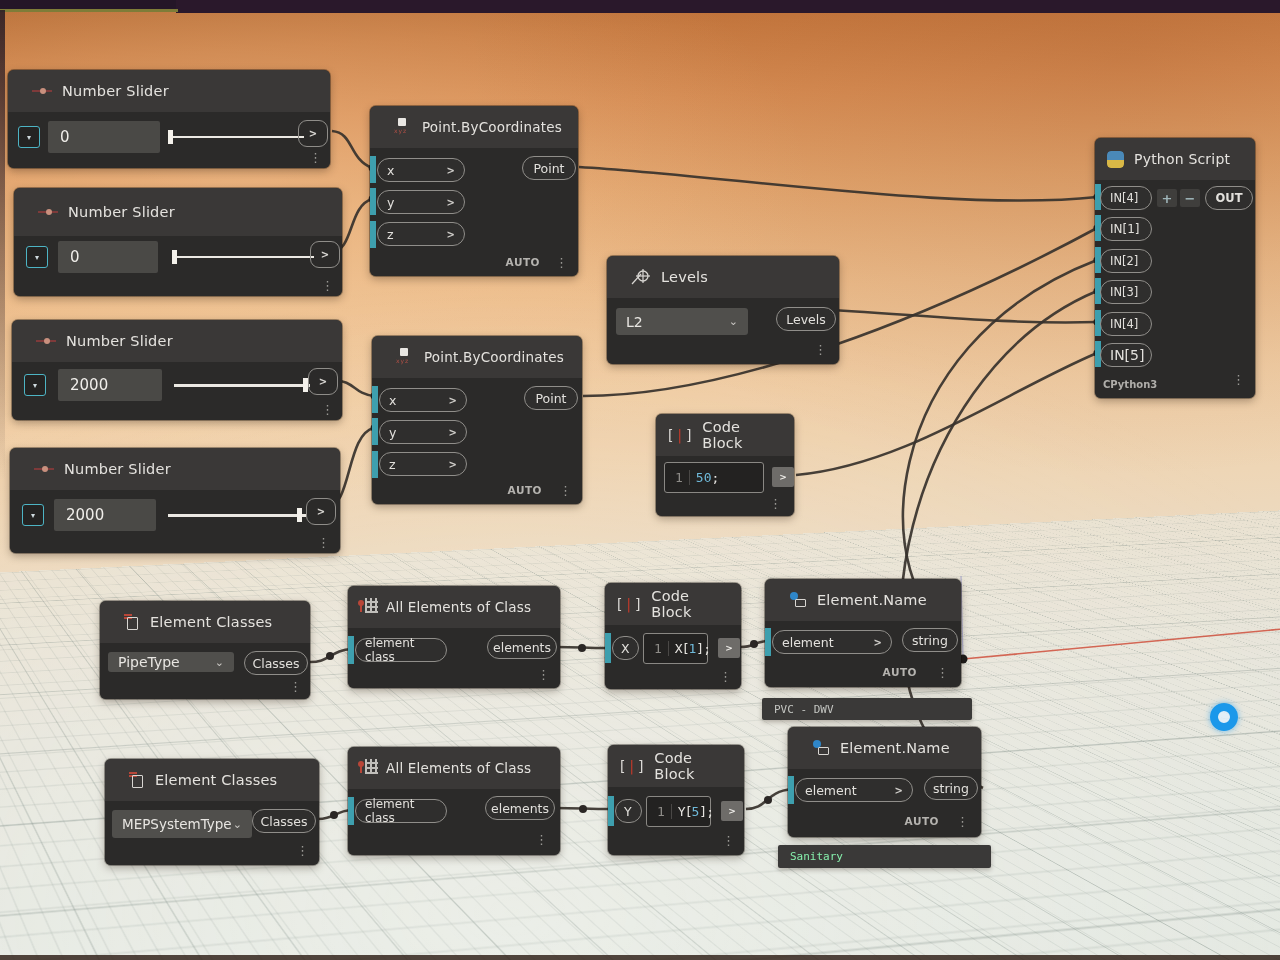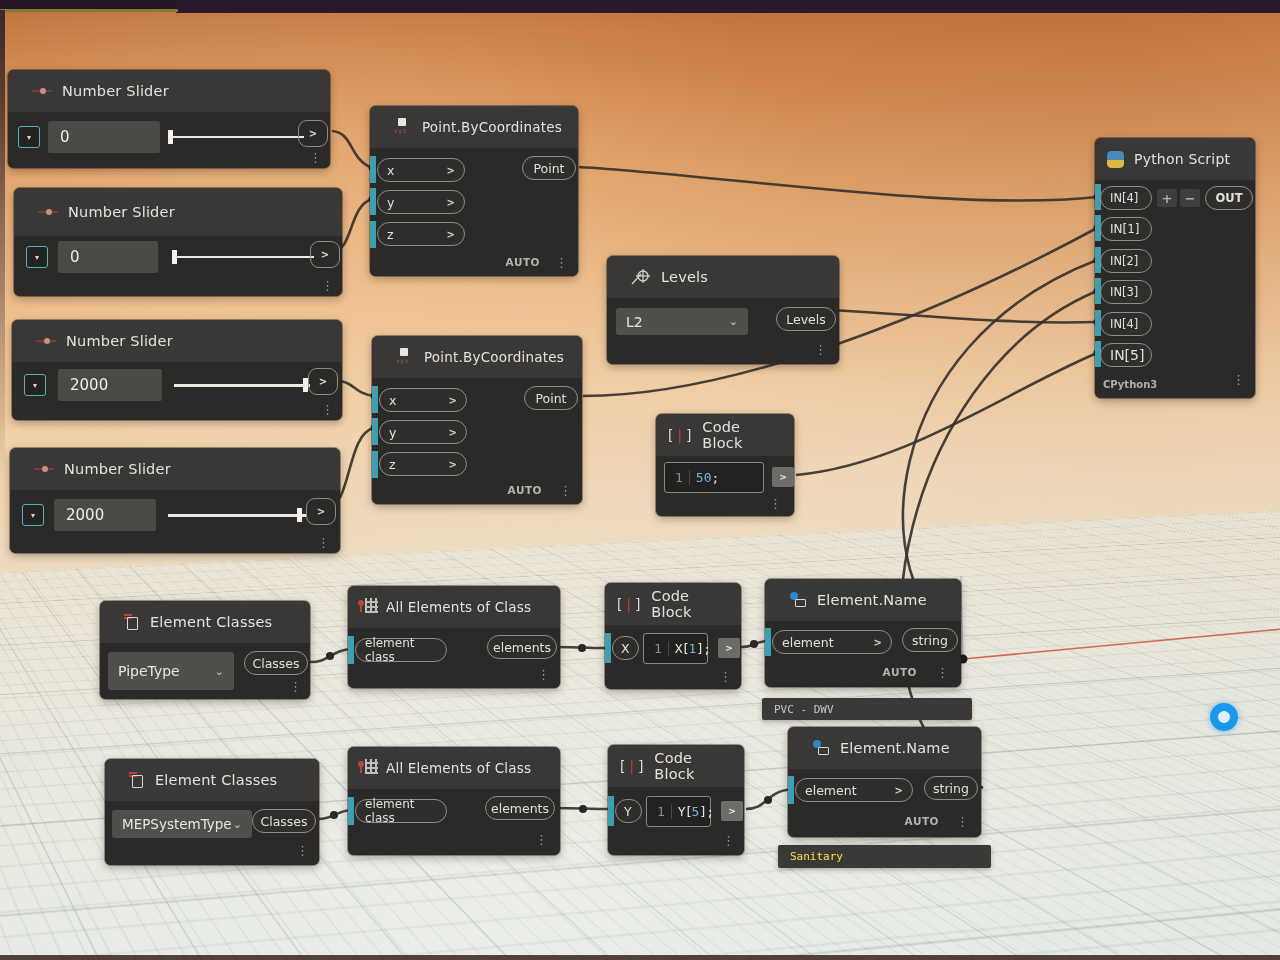--- a/index.html
+++ b/index.html
@@ -381,21 +381,21 @@
 
   <div class="node" style="left:100px;top:601px;width:210px;height:98px;">
     <div class="nhead">
       <span class="ic ic-elemclass">
           <span class="rd"></span>
           <span class="bx"></span>
         </span>
       <span>Element Classes</span>
     </div>
     <div class="nbody">
-      <span class="ddown" style="left:8px;top:9px;width:126px;height:38px;">
+      <span class="ddown" style="left:8px;top:9px;width:126px;height:20px;">
           <span>PipeType</span>
           <span class="chev">⌄</span>
         </span>
       <span class="pill outpill" style="right:2px;top:8px;width:64px;">Classes</span>
       <span class="dots" style="right:8px;bottom:6px;">⋮</span>
     </div>
   </div>
 
   <div class="node" style="left:348px;top:586px;width:212px;height:102px;">
     <div class="nhead" style="padding:0 10px;gap:8px;">
@@ -530,21 +530,21 @@
       <span class="tealbar" style="left:0;top:7px;height:28px;"></span>
       <span class="pill" style="left:7px;top:9px;width:118px;">
           <span>element</span>
           <span class="gt">&gt;</span>
         </span>
       <span class="pill outpill" style="right:3px;top:7px;width:54px;">string</span>
       <span class="auto" style="right:42px;bottom:10px;">AUTO</span>
       <span class="dots" style="right:12px;bottom:9px;">⋮</span>
     </div>
   </div>
-  <div class="bubble" style="left:778px;top:845px;width:213px;height:23px;color:#fde047;">Sanitary</div>
+  <div class="bubble" style="left:778px;top:845px;width:213px;height:23px;color:#86efac;">Sanitary</div>
 
   <div class="bezel-top"></div>
   <div class="bezel-top2"></div>
   <div class="bezel-olive"></div>
   <div class="edge-left"></div>
   <div class="edge-bottom"></div>
 
   <div class="cursor-ring"></div>
 </div>
 

